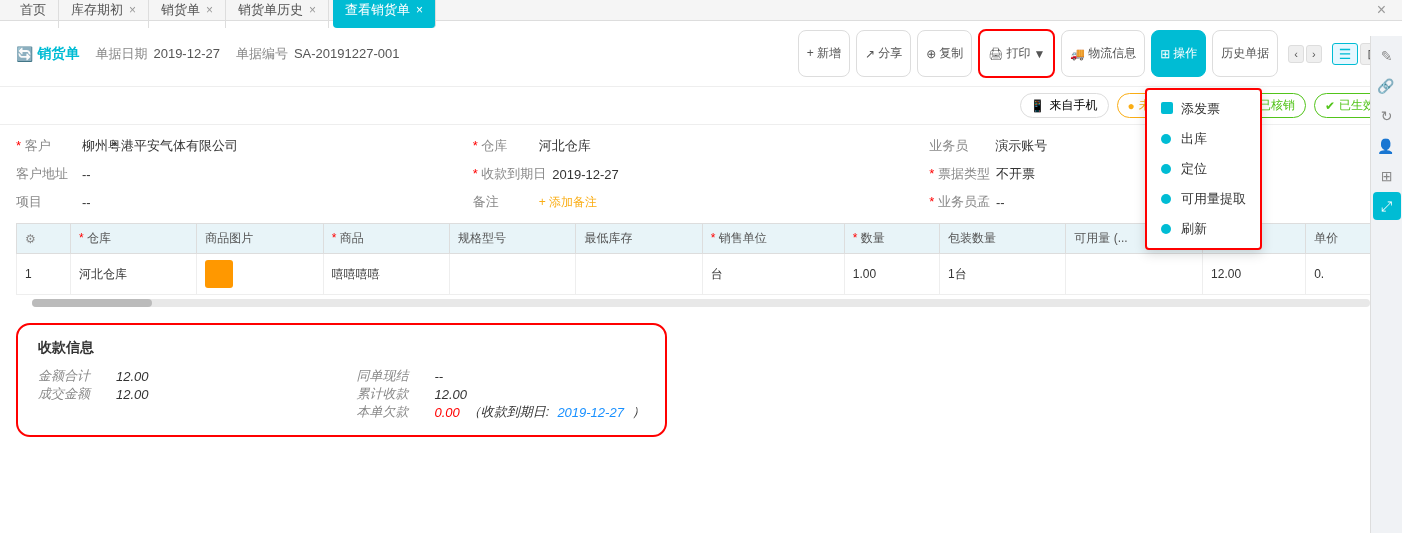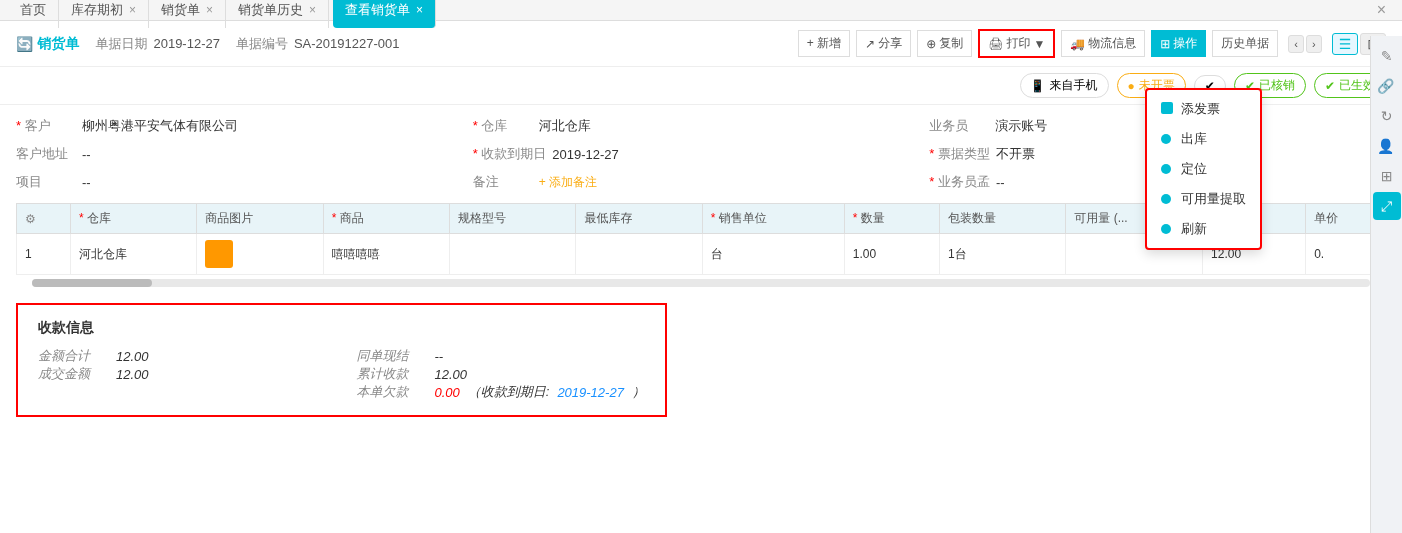--- a/index.html
+++ b/index.html
@@ -29,22 +29,22 @@
     .doc-title-icon { margin-right: 4px; }
     .doc-meta { display: flex; align-items: center; gap: 16px; font-size: 13px; color: #555; flex: 1; }
     .doc-meta-item { display: flex; align-items: center; gap: 6px; }
     .doc-meta-label { color: #888; }
 
     
     .toolbar {
       display: flex; align-items: center; gap: 6px; margin-left: auto;
     }
     .toolbar-btn {
-      display: flex; align-items: center; gap: 3px; padding: 4px 8px;
-      border: 1px solid #ddd; border-radius: 0; cursor: pointer;
+      display: flex; align-items: center; gap: 3px; padding: 14px 8px;
+      border: 1px solid #ddd; border-radius: 8px; cursor: pointer;
       font-size: 12px; color: #555; background: #fff; white-space: nowrap;
     }
     .toolbar-btn.red-border { border: 2px solid #f00; }
     .toolbar-btn.teal { background: #00bcd4; color: #fff; border-color: #00bcd4; }
 
     
     .status-bar {
       display: flex; align-items: center; padding: 6px 16px; gap: 8px;
       border-bottom: 1px solid #eee; background: #fff;
     }
@@ -80,21 +80,21 @@
     .data-table td { border: 1px solid #eee; padding: 6px 8px; white-space: nowrap; }
     .data-table tr.subtotal td { background: #fafafa; }
     .gear-icon { color: #888; }
 
     .product-img { width: 28px; height: 28px; background: #ff9800; display: inline-block; border-radius: 3px; vertical-align: middle; }
 
     
     .bottom-info {
       margin: 12px 16px;
       border: 2px solid #f00;
-      border-radius: 0;
+      border-radius: 14px;
       padding: 14px 20px;
       display: inline-block;
       min-width: 520px;
       background: #fff;
     }
     .bottom-info-title { font-size: 14px; font-weight: bold; margin-bottom: 10px; }
     .bottom-info-grid { display: grid; grid-template-columns: 1fr 1fr; gap: 6px 30px; font-style: italic; }
     .info-row { display: flex; align-items: center; gap: 8px; font-size: 13px; }
     .info-label { color: #888; min-width: 70px; }
     .info-value { color: #333; }

